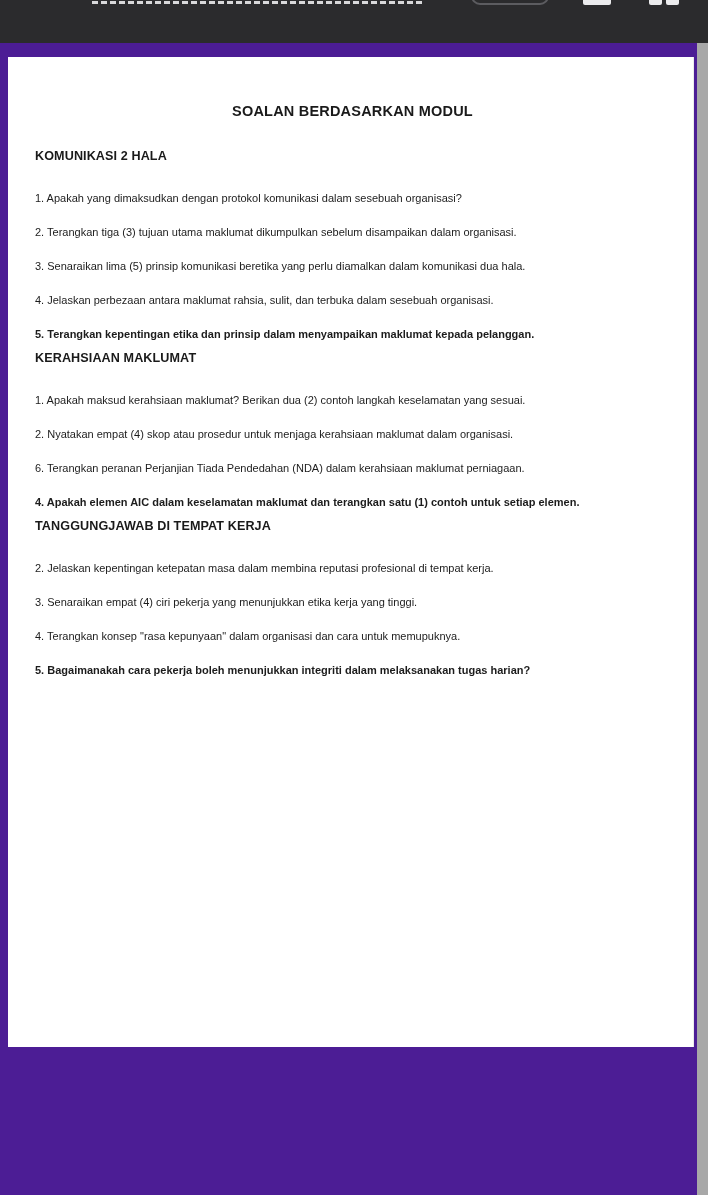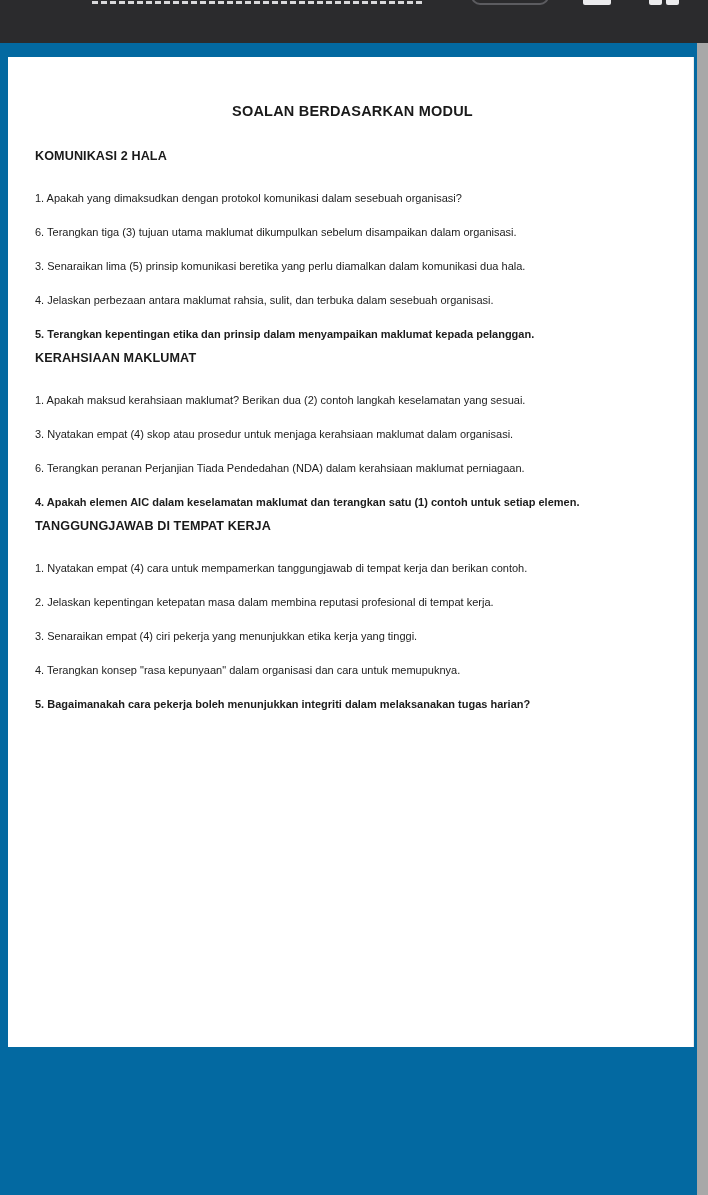--- a/index.html
+++ b/index.html
@@ -81,21 +81,21 @@
   }
   .tb-grid i:nth-child(1) { left: 0; }
   .tb-grid i:nth-child(2) { left: 17px; }
 
   
   #viewer {
     position: absolute;
     top: 43px; left: 0;
     width: 708px;
     height: 1152px;
-    background: #0369a1;
+    background: #4c1d95;
   }
 
   
   #page {
     position: absolute;
     top: 14px;
     left: 8px;
     width: 686px;
     height: 990px;
     background: #ffffff;
@@ -175,37 +175,36 @@
 <div id="viewer">
 
   <div id="page">
     <div id="doc-body">
 
       <h1 class="doc-title">SOALAN BERDASARKAN MODUL</h1>
 
       <div class="section">
         <h2 class="section-heading">KOMUNIKASI 2 HALA</h2>
         <p class="question">1. Apakah yang dimaksudkan dengan protokol komunikasi dalam sesebuah organisasi?</p>
-        <p class="question">6. Terangkan tiga (3) tujuan utama maklumat dikumpulkan sebelum disampaikan dalam organisasi.</p>
+        <p class="question">2. Terangkan tiga (3) tujuan utama maklumat dikumpulkan sebelum disampaikan dalam organisasi.</p>
         <p class="question">3. Senaraikan lima (5) prinsip komunikasi beretika yang perlu diamalkan dalam komunikasi dua hala.</p>
         <p class="question">4. Jelaskan perbezaan antara maklumat rahsia, sulit, dan terbuka dalam sesebuah organisasi.</p>
         <p class="question">5. Terangkan kepentingan etika dan prinsip dalam menyampaikan maklumat kepada pelanggan.</p>
       </div>
 
       <div class="section">
         <h2 class="section-heading">KERAHSIAAN MAKLUMAT</h2>
         <p class="question">1. Apakah maksud kerahsiaan maklumat? Berikan dua (2) contoh langkah keselamatan yang sesuai.</p>
-        <p class="question">3. Nyatakan empat (4) skop atau prosedur untuk menjaga kerahsiaan maklumat dalam organisasi.</p>
+        <p class="question">2. Nyatakan empat (4) skop atau prosedur untuk menjaga kerahsiaan maklumat dalam organisasi.</p>
         <p class="question">6. Terangkan peranan Perjanjian Tiada Pendedahan (NDA) dalam kerahsiaan maklumat perniagaan.</p>
         <p class="question">4. Apakah elemen AIC dalam keselamatan maklumat dan terangkan satu (1) contoh untuk setiap elemen.</p>
       </div>
 
       <div class="section">
         <h2 class="section-heading">TANGGUNGJAWAB DI TEMPAT KERJA</h2>
-        <p class="question">1. Nyatakan empat (4) cara untuk mempamerkan tanggungjawab di tempat kerja dan berikan contoh.</p>
         <p class="question">2. Jelaskan kepentingan ketepatan masa dalam membina reputasi profesional di tempat kerja.</p>
         <p class="question">3. Senaraikan empat (4) ciri pekerja yang menunjukkan etika kerja yang tinggi.</p>
         <p class="question">4. Terangkan konsep "rasa kepunyaan" dalam organisasi dan cara untuk memupuknya.</p>
         <p class="question">5. Bagaimanakah cara pekerja boleh menunjukkan integriti dalam melaksanakan tugas harian?</p>
       </div>
 
     </div>
   </div>
 </div>
 

